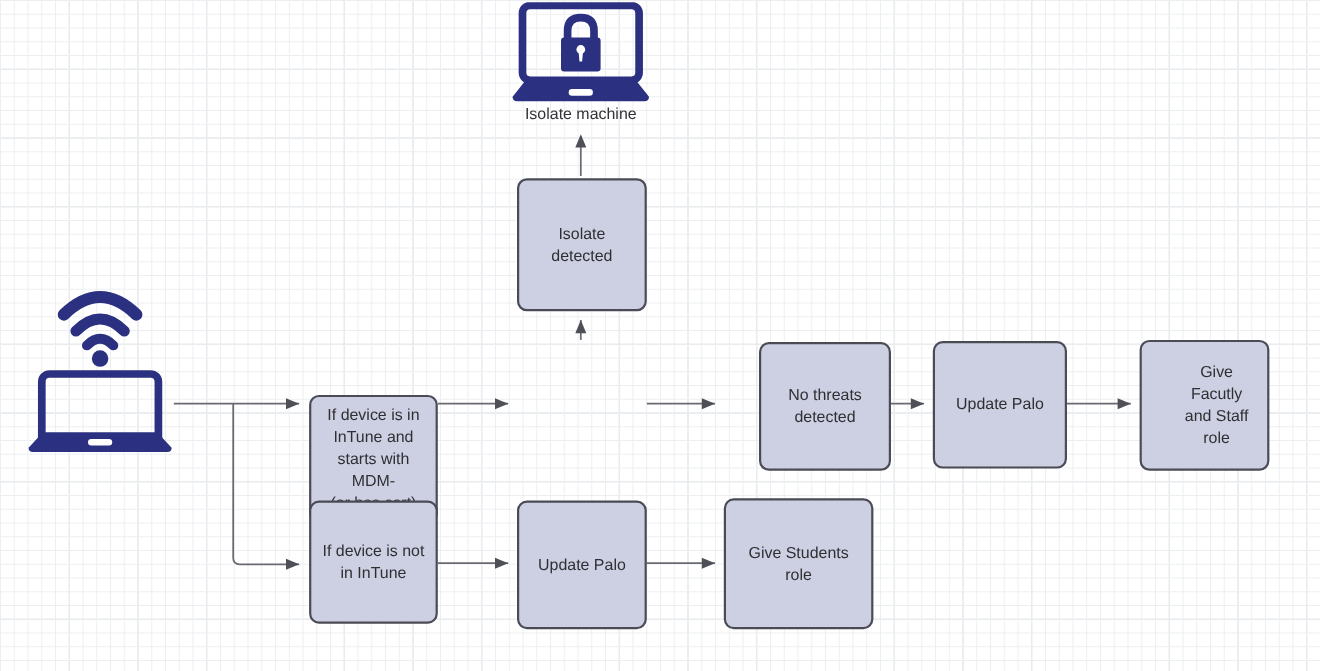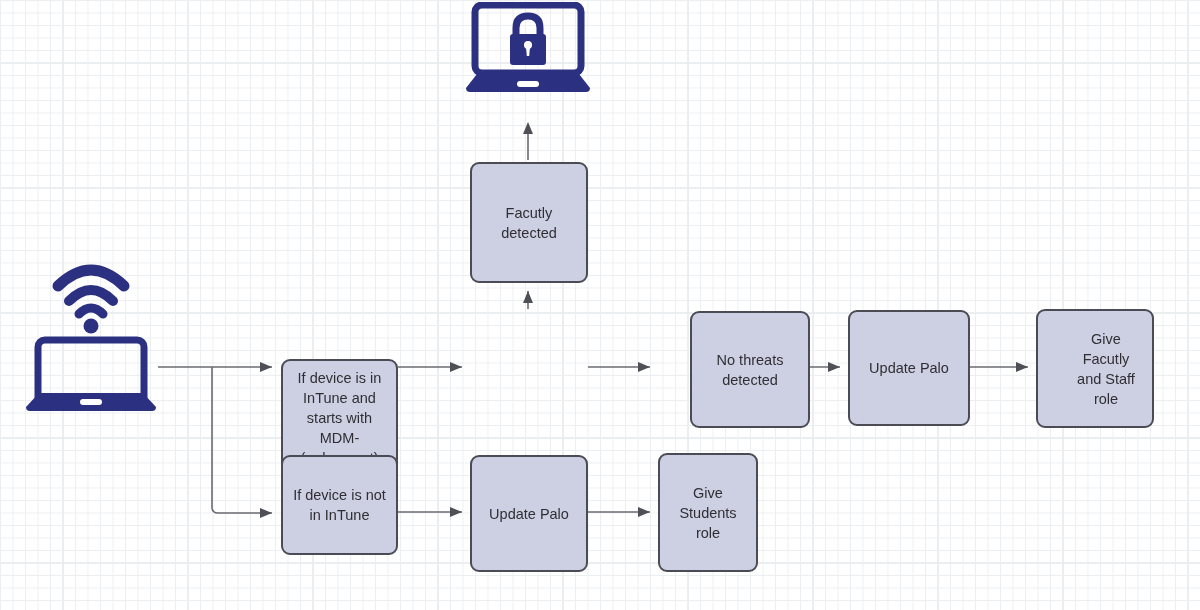--- a/index.html
+++ b/index.html
@@ -132,20 +132,21 @@
       <rect x="54" y="79" width="22" height="6" rx="3" ry="3" fill="#ffffff"></rect>
 
       <path d="M53 34 L53 26 Q53 14 65 14 Q77 14 77 26 L77 34" fill="none" stroke="#2b3180" stroke-width="7"></path>
 
       <rect x="47" y="32" width="36" height="31" rx="3" ry="3" fill="#2b3180"></rect>
 
       <circle cx="65" cy="43" r="4" fill="#ffffff"></circle>
       <path d="M63 45 L67 45 L66.2 54 L63.8 54 Z" fill="#ffffff"></path>
     </svg>
   </div>
+  <div class="icon-caption" style="left:443px; top:95px; width:170px;">Isolate machine</div>
 
   <div class="icon-node" style="left:17px; top:262px; width:148px; height:152px;">
     <svg width="148" height="152" viewBox="0 0 148 152" xmlns="http://www.w3.org/2000/svg">
 
       <path d="M41 24 Q74 -8 107 24" fill="none" stroke="#2b3180" stroke-width="11" stroke-linecap="round"></path>
       <path d="M52 39 Q74 17 96 39" fill="none" stroke="#2b3180" stroke-width="10" stroke-linecap="round"></path>
       <path d="M62 52 Q74 40 86 52" fill="none" stroke="#2b3180" stroke-width="9" stroke-linecap="round"></path>
       <circle cx="74" cy="64" r="7.5" fill="#2b3180"></circle>
 
       <rect x="21" y="78" width="106" height="65" rx="7" ry="7" fill="none" stroke="#2b3180" stroke-width="7"></rect>
@@ -156,32 +157,32 @@
     </svg>
   </div>
 
   <div class="node" style="left:281px; top:311px; width:117px; height:117px;margin-top:48px;">If device is in
 InTune and
 starts with
 MDM-
 (or has cert)</div>
 
 
-  <div class="node" style="left:470px; top:162px; width:118px; height:121px;">Facutly
+  <div class="node" style="left:470px; top:162px; width:118px; height:121px;">Isolate
 detected</div>
 
   <div class="node" style="left:690px; top:311px; width:120px; height:117px;">No threats
 detected</div>
 
   <div class="node" style="left:848px; top:310px; width:122px; height:116px;">Update Palo</div>
 
   <div class="node" style="left:1036px; top:309px; width:118px; height:119px;padding-left:28px;">Give Facutly
 and Staff role</div>
 
-  <div class="node" style="left:281px; top:455px; width:117px; height:100px;">If device is not
+  <div class="node" style="left:281px; top:455px; width:117px; height:112px;">If device is not
 in InTune</div>
 
   <div class="node" style="left:470px; top:455px; width:118px; height:117px;">Update Palo</div>
 
-  <div class="node" style="left:658px; top:453px; width:100px; height:119px;">Give Students
+  <div class="node" style="left:658px; top:453px; width:136px; height:119px;">Give Students
 role</div>
 
 </div>
 
 </body></html>

